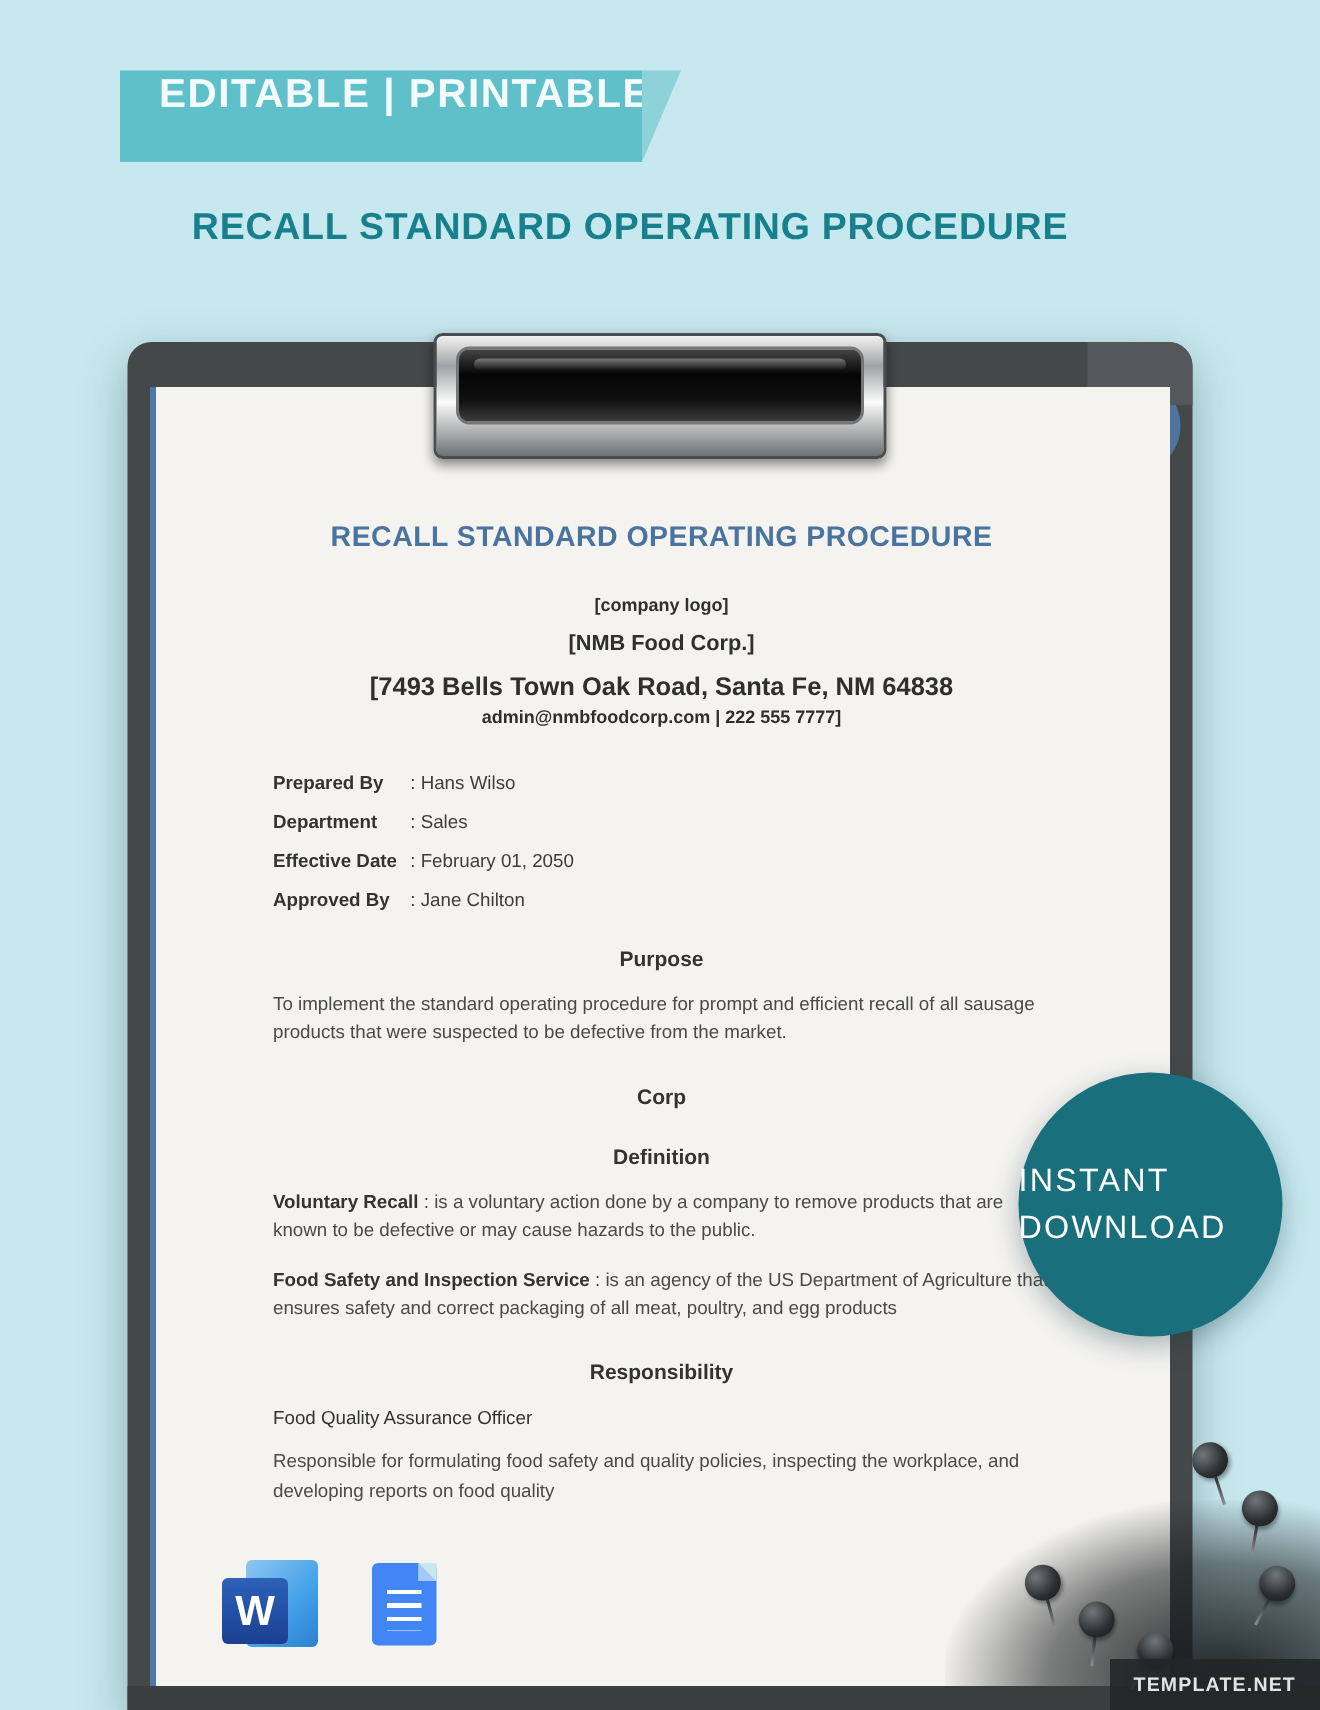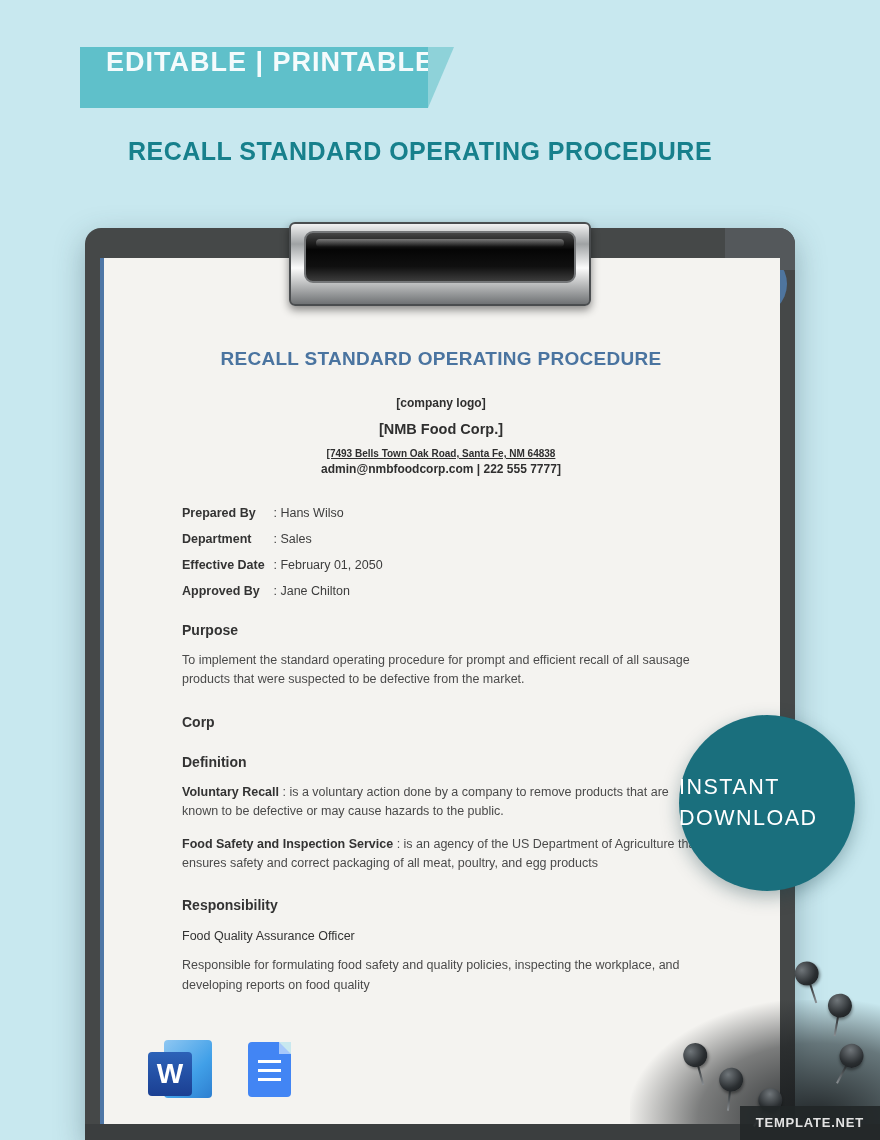--- a/index.html
+++ b/index.html
@@ -69,29 +69,29 @@
     padding:90px 80px 0 78px;
     color:#4a4a4a;
   }
   .doc-title{
     text-align:center;color:#4a74a0;font-size:19px;font-weight:bold;
     letter-spacing:.3px;margin:0;
   }
   .doc-header{text-align:center;margin-top:26px;color:#2f2f2f;}
   .doc-logo{font-size:12px;font-weight:bold;}
   .doc-company{font-size:14.5px;font-weight:bold;margin-top:11px;}
-  .doc-address{font-size:10px;font-weight:bold;margin-top:11px;text-decoration:underline;}
+  .doc-address{font-size:17px;font-weight:bold;margin-top:11px;}
   .doc-contact{font-size:12px;font-weight:bold;margin-top:3px;}
 
   .meta{margin-top:30px;font-size:12.5px;}
   .meta-row{margin-bottom:12px;}
   .meta-label{display:inline-block;width:88px;font-weight:bold;color:#333;}
   .meta-value{color:#3d3d3d;}
 
-  .section h3{font-size:14px;color:#333;margin:24px 0 0;}
+  .section h3{font-size:14px;color:#333;margin:24px 10px 0;text-align:center;}
   .section p{font-size:12.5px;line-height:1.55;margin:13px 0 0;color:#4a4a4a;}
   .section p b{color:#333;}
   .sub-heading{font-size:12.5px;font-weight:normal;color:#333;margin:16px 0 0;}
 
   
   .badge{
     position:absolute;left:679px;top:715px;width:176px;height:176px;border-radius:50%;
     background:#1a6f7d;color:#fff;display:flex;flex-direction:column;
     align-items:flex-start;justify-content:center;z-index:30;
     box-shadow:0 6px 18px rgba(20,60,70,.35);

